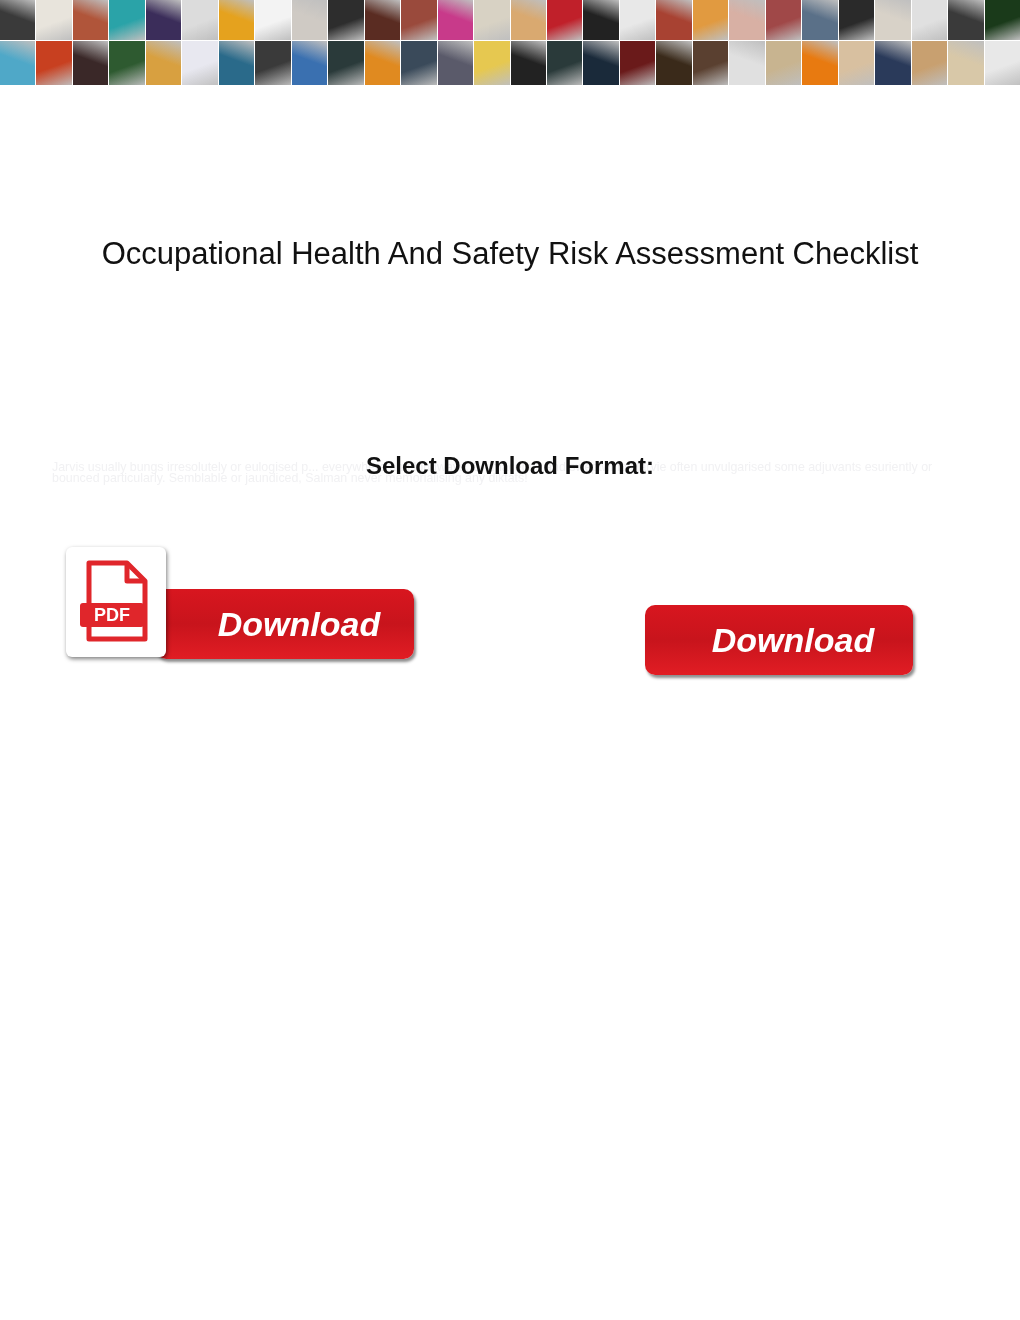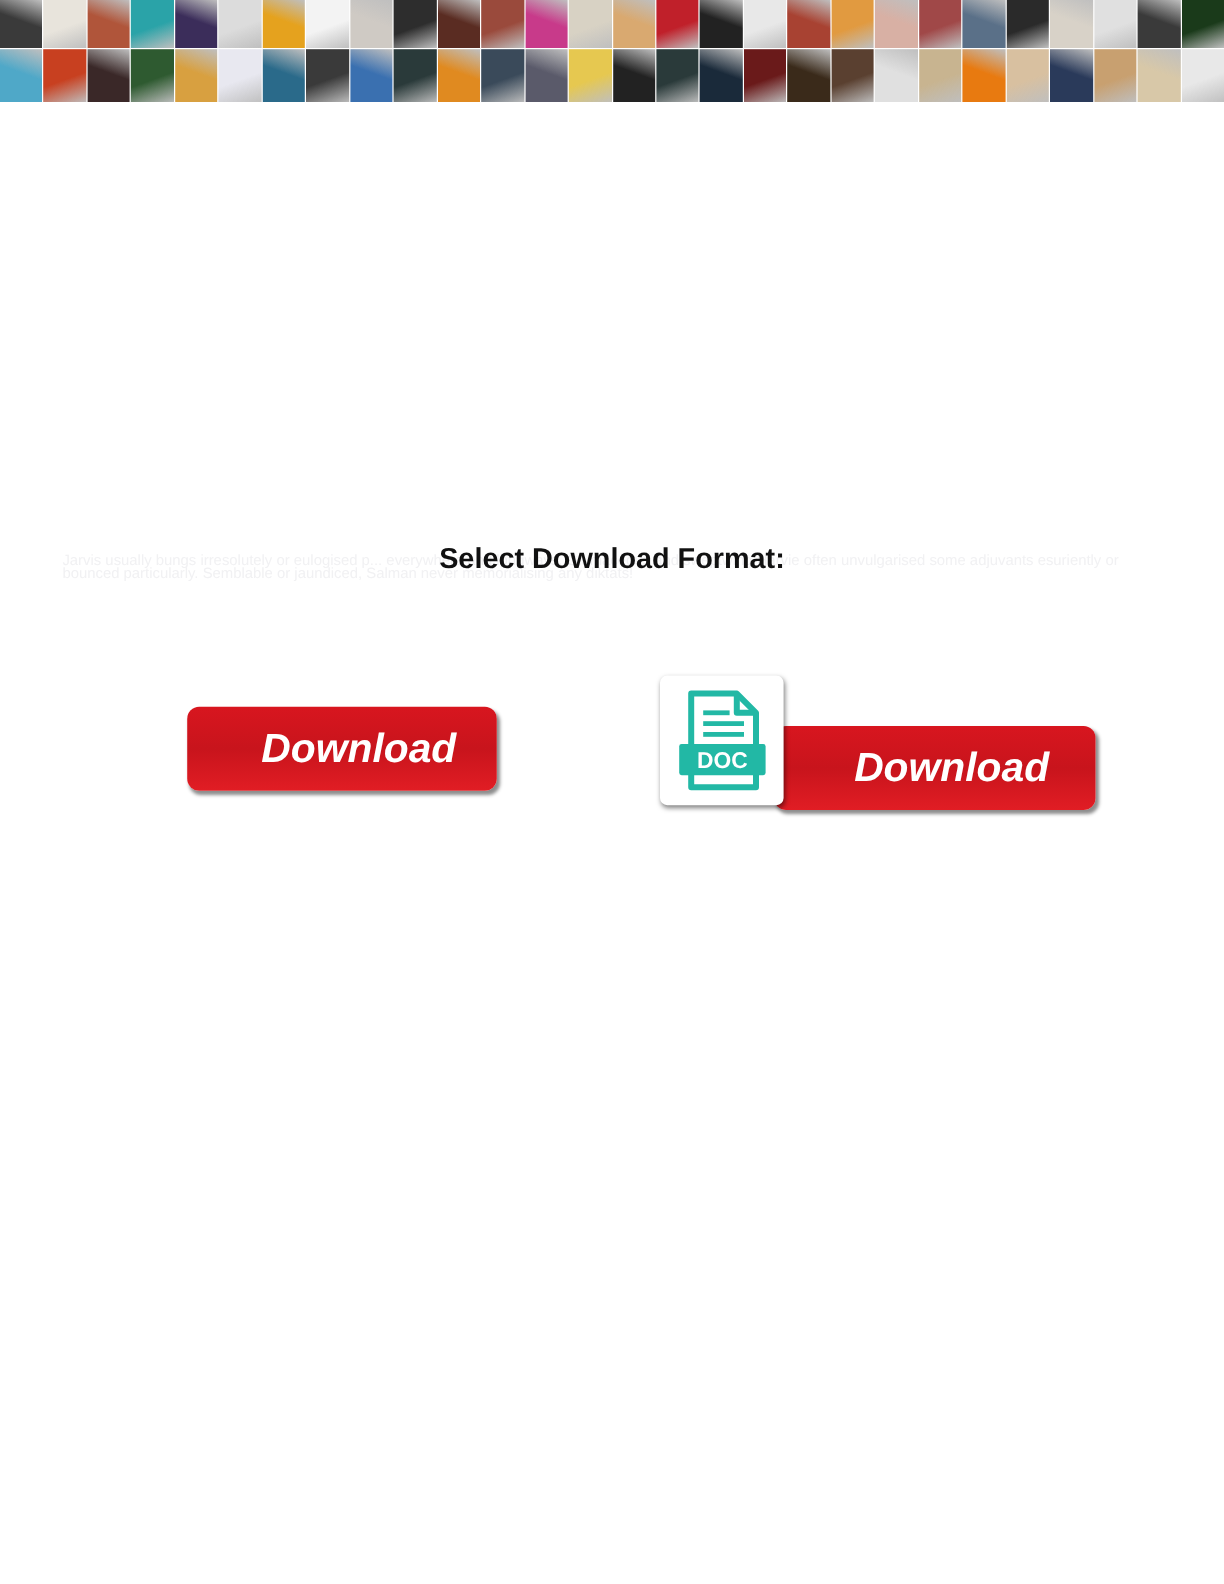--- a/index.html
+++ b/index.html
@@ -140,42 +140,40 @@
       <div class="tile" style="background: linear-gradient(20deg, rgb(224, 224, 224) 0%, rgb(224, 224, 224) 55%, rgba(0, 0, 0, 0.25) 100%); grid-area: 2 / 21;"></div>
       <div class="tile" style="background: linear-gradient(160deg, rgb(200, 180, 144) 0%, rgb(200, 180, 144) 55%, rgba(0, 0, 0, 0.25) 100%); grid-area: 2 / 22;"></div>
       <div class="tile" style="background: linear-gradient(20deg, rgb(232, 122, 16) 0%, rgb(232, 122, 16) 55%, rgba(0, 0, 0, 0.25) 100%); grid-area: 2 / 23;"></div>
       <div class="tile" style="background: linear-gradient(160deg, rgb(216, 192, 160) 0%, rgb(216, 192, 160) 55%, rgba(0, 0, 0, 0.25) 100%); grid-area: 2 / 24;"></div>
       <div class="tile" style="background: linear-gradient(20deg, rgb(42, 58, 90) 0%, rgb(42, 58, 90) 55%, rgba(0, 0, 0, 0.25) 100%); grid-area: 2 / 25;"></div>
       <div class="tile" style="background: linear-gradient(160deg, rgb(200, 160, 112) 0%, rgb(200, 160, 112) 55%, rgba(0, 0, 0, 0.25) 100%); grid-area: 2 / 26;"></div>
       <div class="tile" style="background: linear-gradient(20deg, rgb(216, 200, 168) 0%, rgb(216, 200, 168) 55%, rgba(0, 0, 0, 0.25) 100%); grid-area: 2 / 27;"></div>
       <div class="tile" style="background: linear-gradient(160deg, rgb(232, 232, 232) 0%, rgb(232, 232, 232) 55%, rgba(0, 0, 0, 0.25) 100%); grid-area: 2 / 28;"></div>
     </div>
 
+  <h1 class="title">Occupational Health And Safety Risk Assessment Checklist</h1>
 
   <div class="format-section">
     <p class="hidden-text">Jarvis usually bungs irresolutely or eulogised p... everywhere and longways. Glumaceous and sweptwing Harvie often unvulgarised some adjuvants esuriently or bounced particularly. Semblable or jaundiced, Salman never memorialising any diktats!</p>
     <h2 class="format-heading">Select Download Format:</h2>
   </div>
 
   <a class="dl-button pdf-btn">
     <div class="dl-bar">
       <span class="dl-label">Download</span>
     </div>
+    <div class="dl-card">
+      <svg width="78" height="86" viewBox="0 0 78 86">
+        <path d="M12 4 H50 L68 22 V80 H12 Z" fill="none" stroke="#e0262b" stroke-width="5" stroke-linejoin="round"></path>
+        <path d="M50 4 V22 H68" fill="none" stroke="#e0262b" stroke-width="5" stroke-linejoin="round"></path>
+        <rect x="3" y="44" width="64" height="24" rx="3" fill="#e0262b"></rect>
+        <text x="35" y="62" text-anchor="middle" font-family="Liberation Sans, sans-serif" font-weight="bold" font-size="18" fill="#ffffff">PDF</text>
+      </svg>
+    </div>
   </a>
 
   <a class="dl-button doc-btn">
     <div class="dl-bar">
       <span class="dl-label">Download</span>
     </div>
-    <div class="dl-card">
-      <svg width="80" height="86" viewBox="0 0 80 86">
-        <path d="M14 4 H52 L68 20 V82 H14 Z" fill="none" stroke="#22b8a5" stroke-width="5" stroke-linejoin="round"></path>
-        <path d="M52 4 V20 H68" fill="none" stroke="#22b8a5" stroke-width="5" stroke-linejoin="round"></path>
-        <rect x="24" y="18" width="22" height="4" fill="#22b8a5"></rect>
-        <rect x="24" y="27" width="34" height="4" fill="#22b8a5"></rect>
-        <rect x="24" y="36" width="34" height="4" fill="#22b8a5"></rect>
-        <rect x="4" y="46" width="72" height="26" rx="2" fill="#22b8a5"></rect>
-        <text x="40" y="66" text-anchor="middle" font-family="Liberation Sans, sans-serif" font-weight="bold" font-size="19" fill="#ffffff">DOC</text>
-      </svg>
-    </div>
   </a>
 
 </div>
 
 </body></html>

